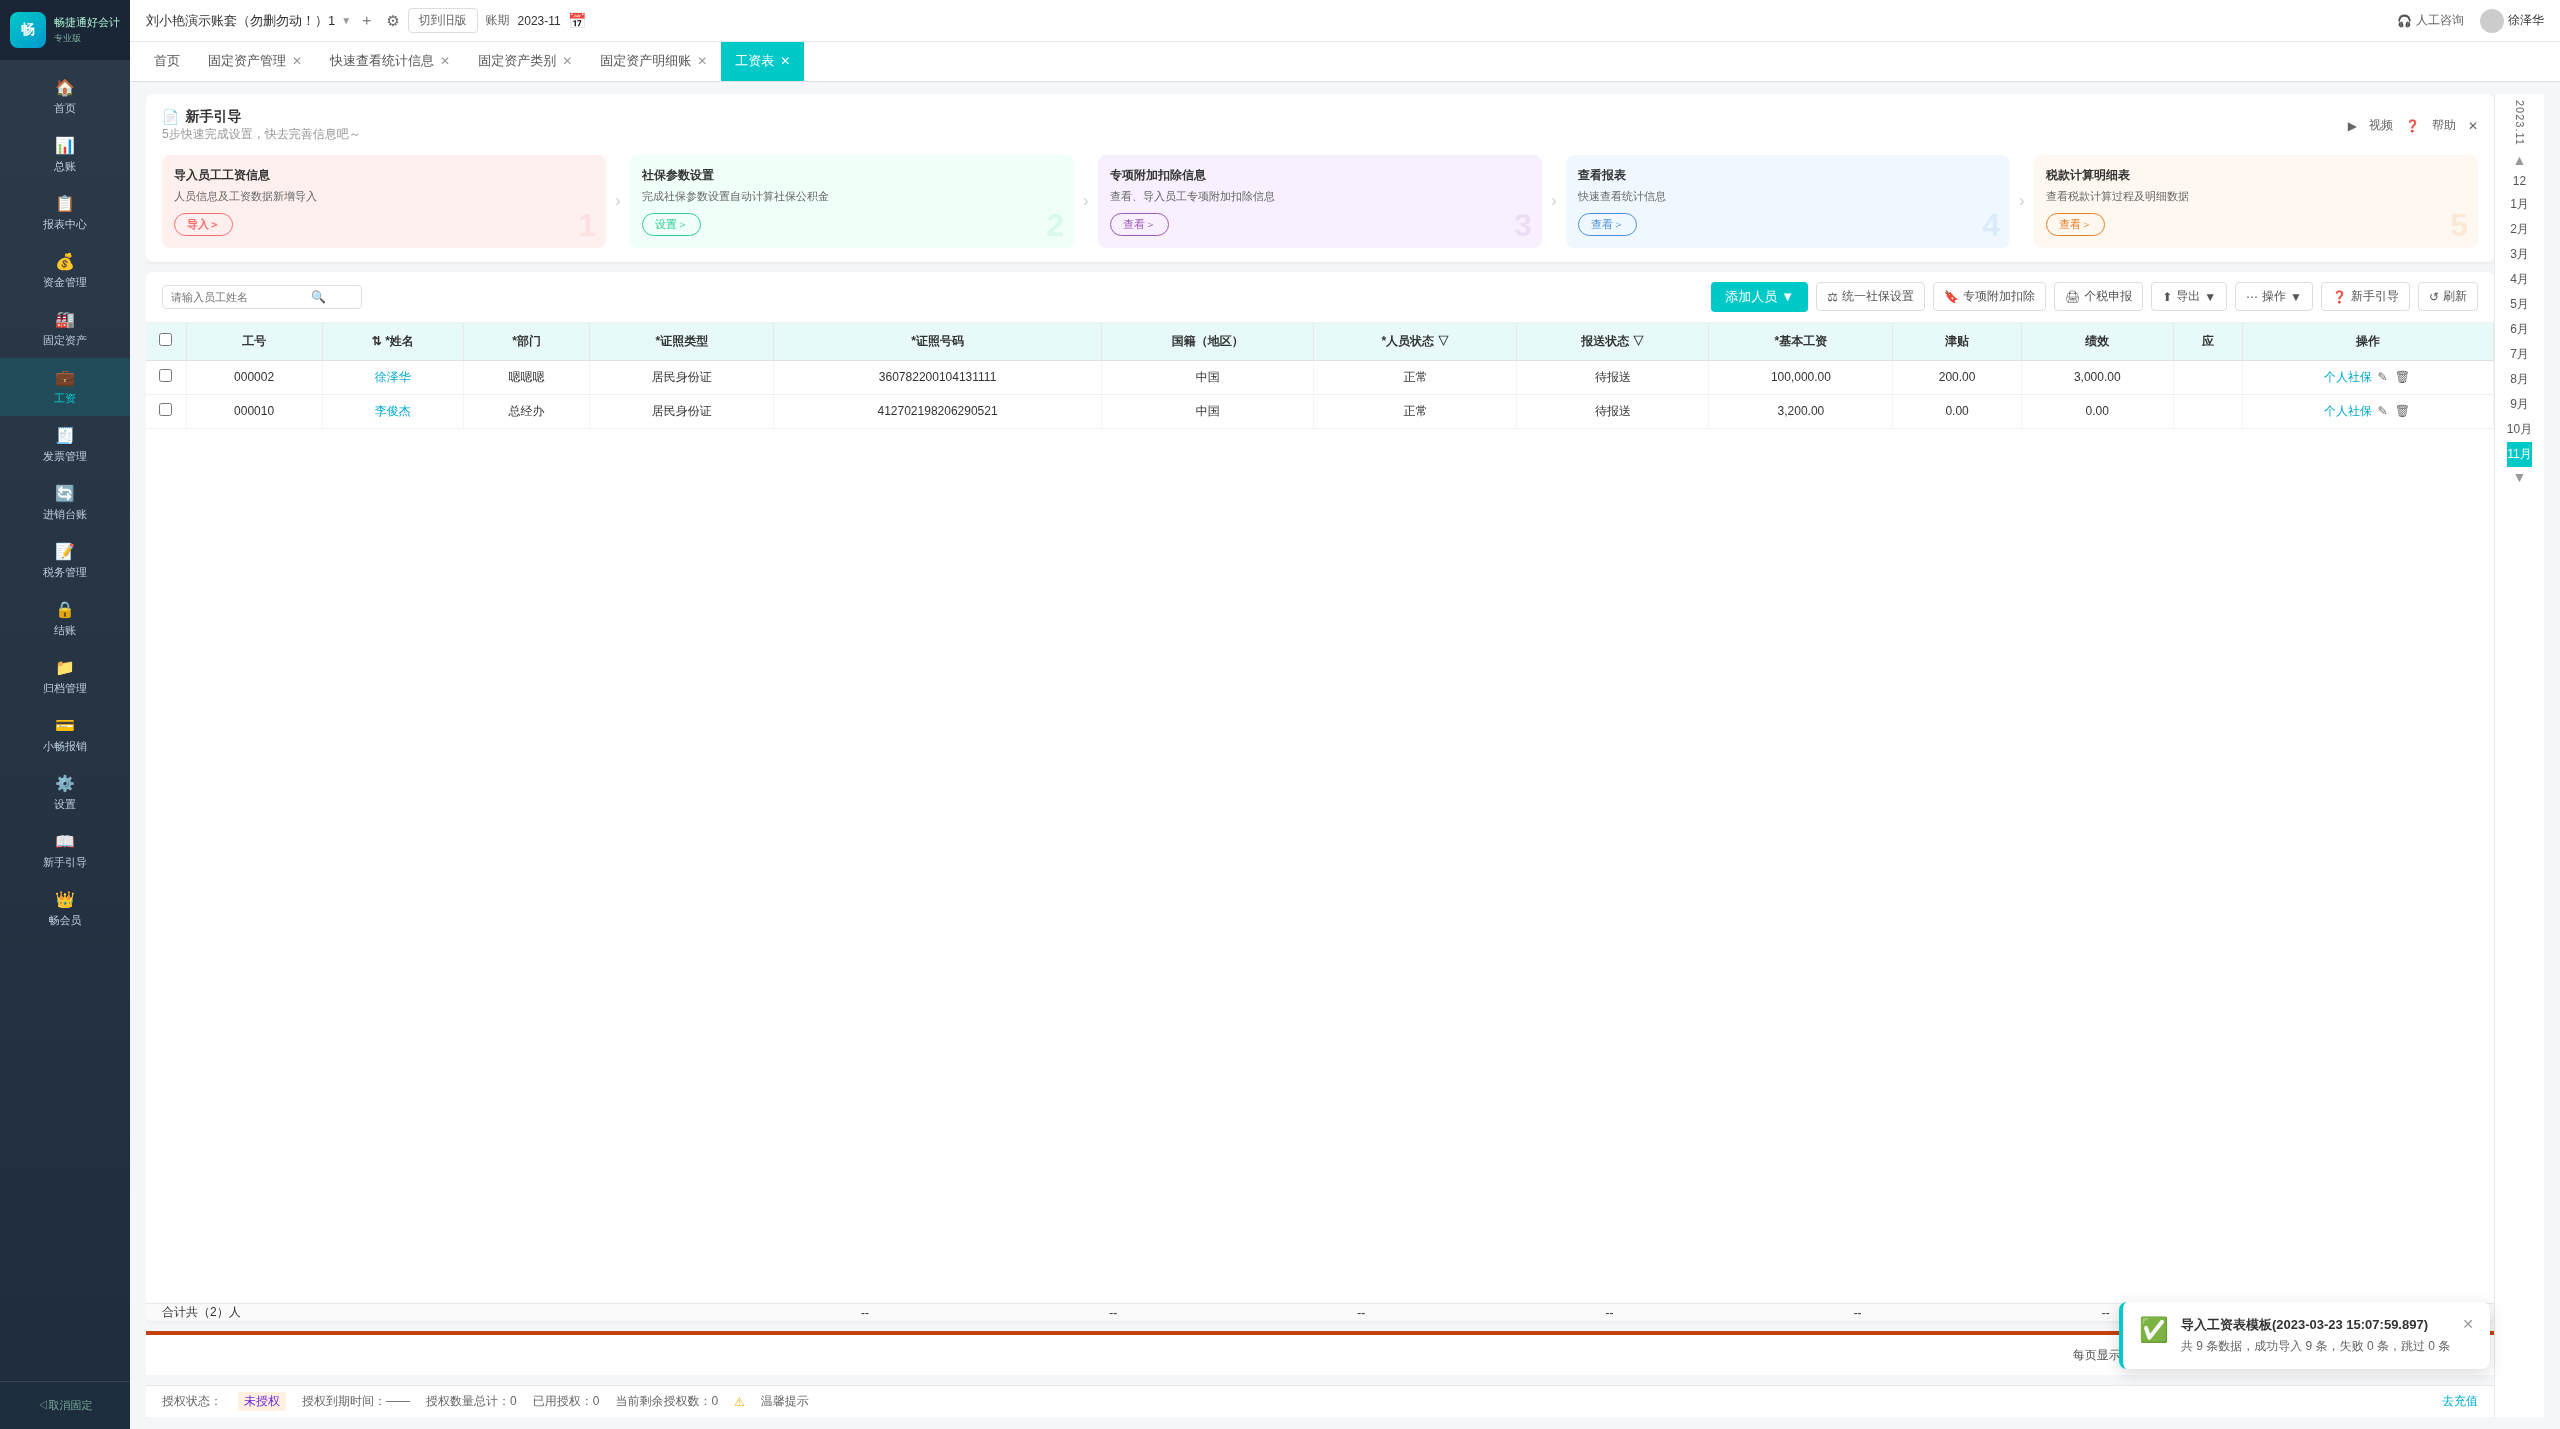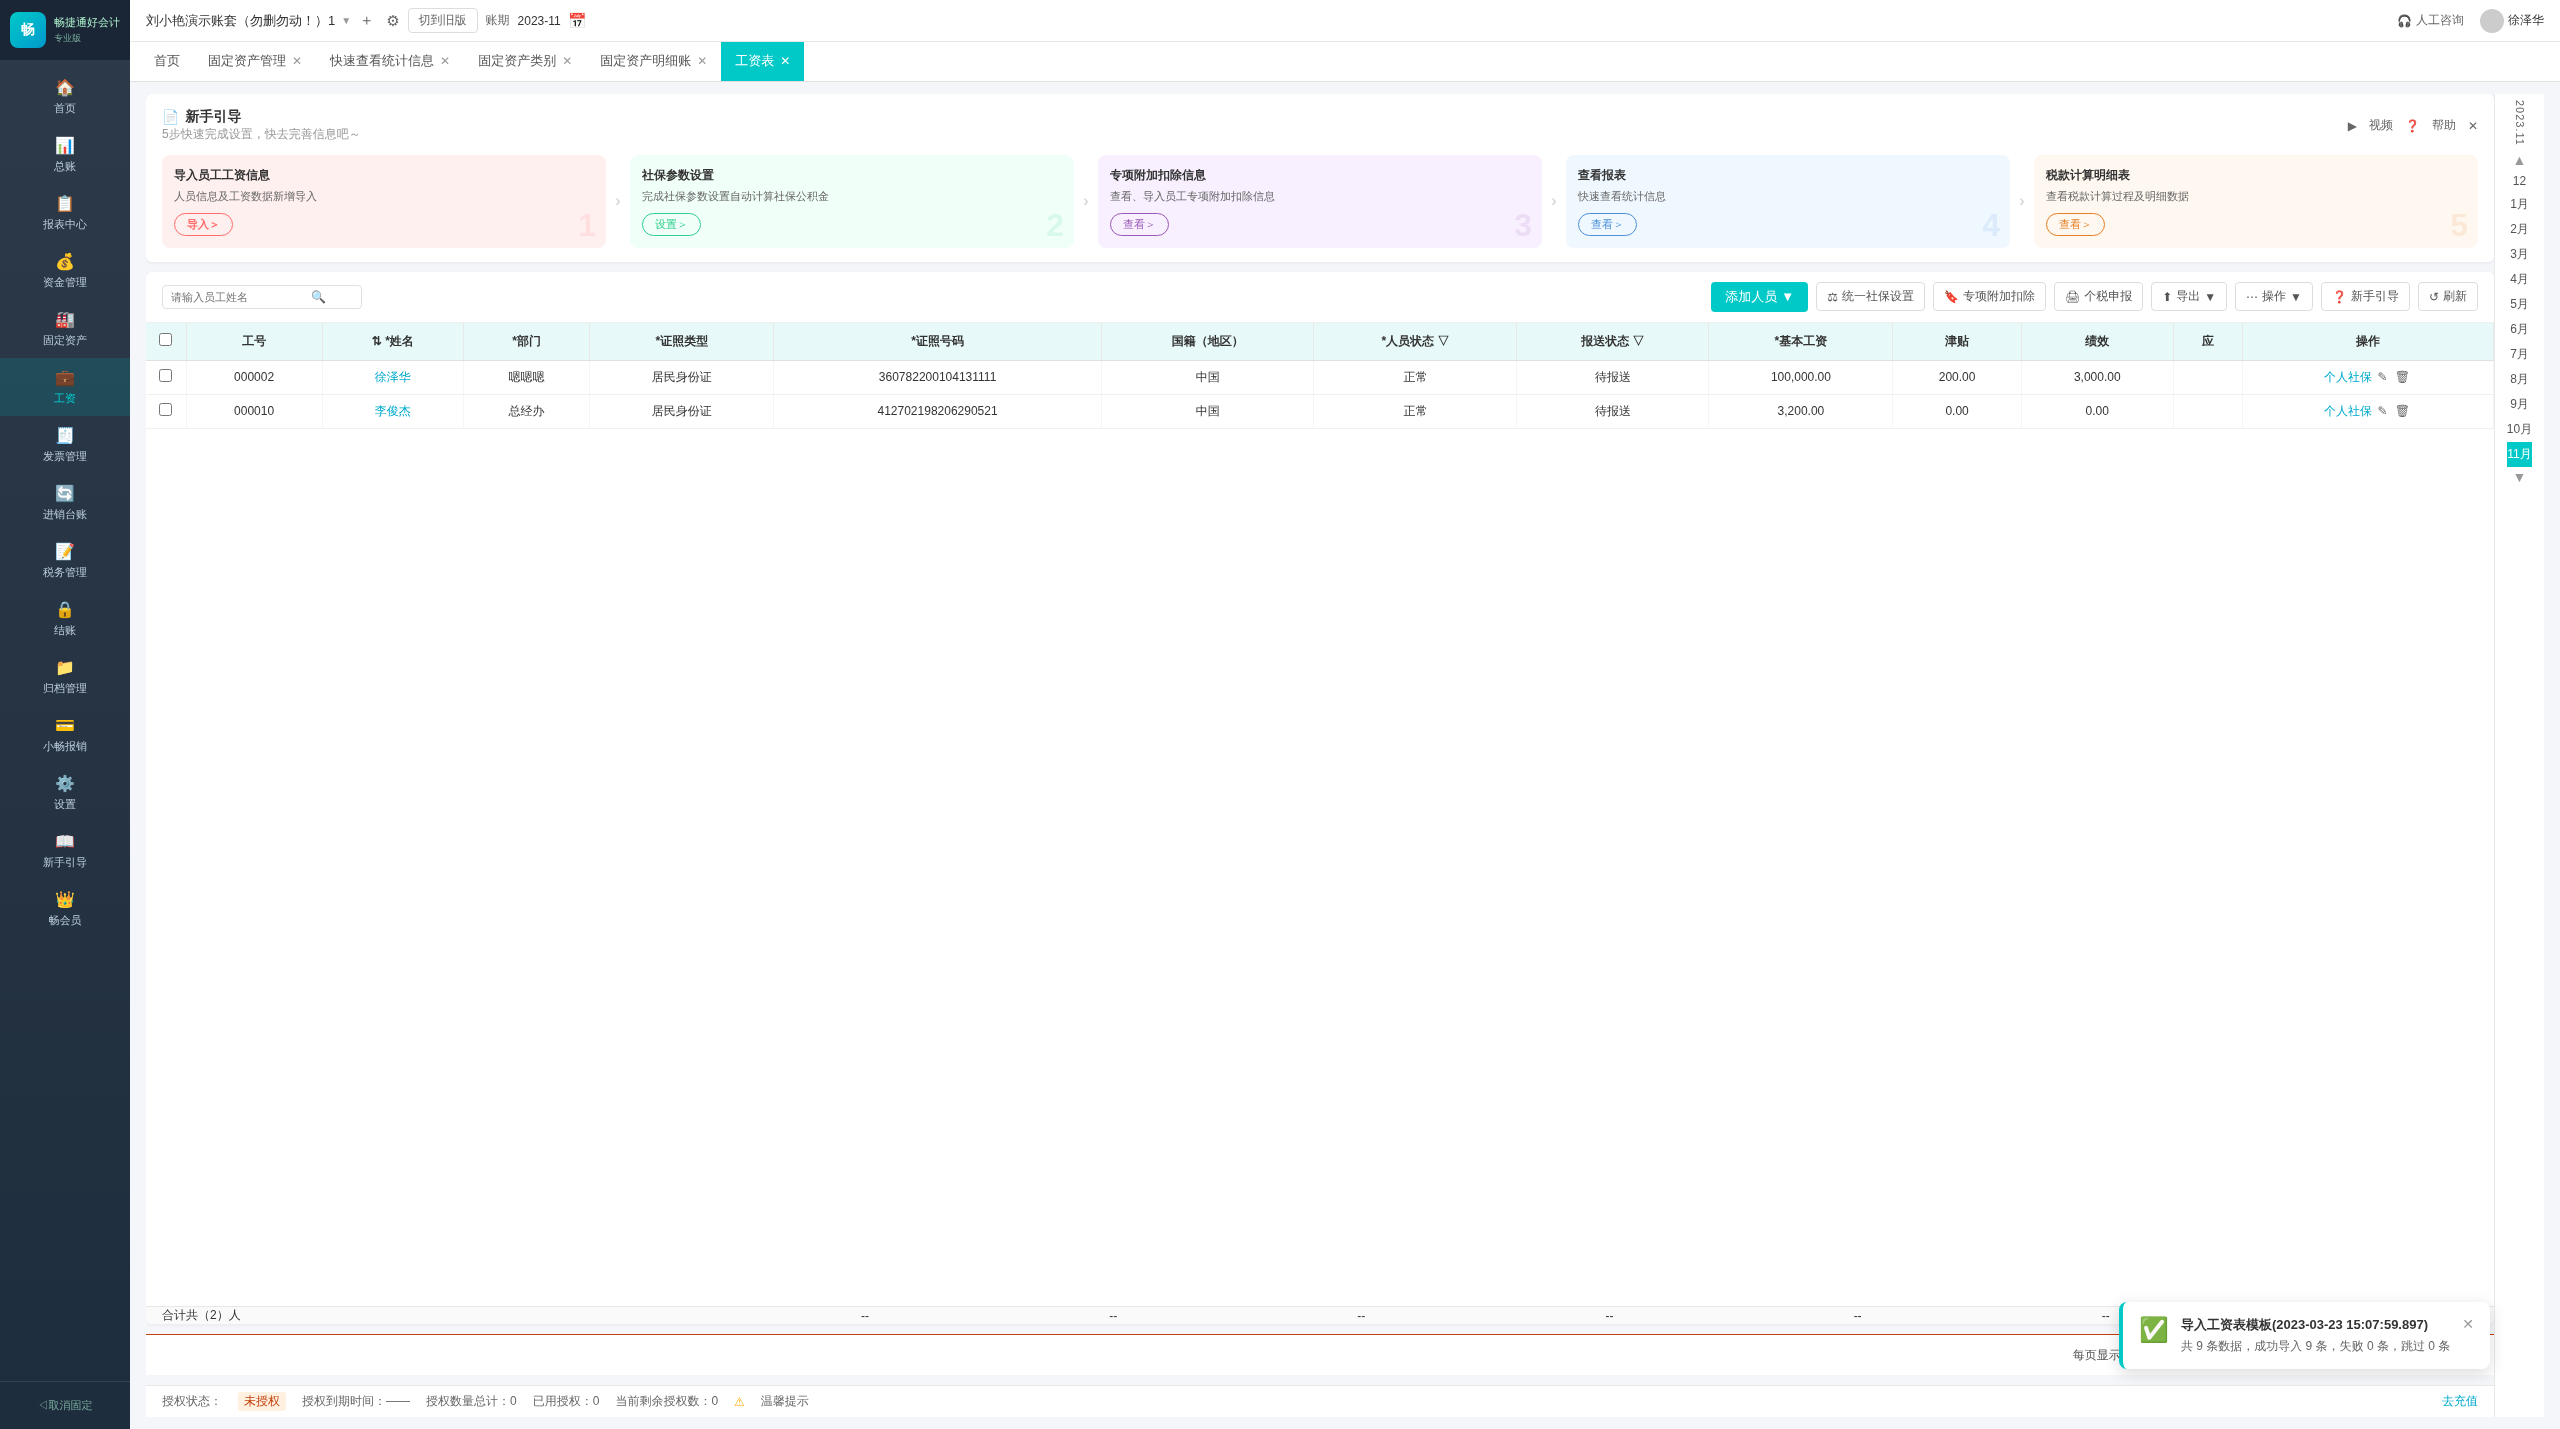--- a/index.html
+++ b/index.html
@@ -216,21 +216,21 @@
       display: flex;
       align-items: center;
       background: #fafafa;
     }
     .footer-summary { font-size: 12px; color: #333; flex: 1; }
     .footer-cells { display: flex; gap: 0; flex: 3; }
     .footer-cell { flex: 1; text-align: center; font-size: 12px; color: #333; }
 
     
     .pagination-bar {
-      background: #fff; border-top: 1px solid #c2410c;
+      background: #fff; border-top: 4px solid #c2410c;
       padding: 8px 16px; display: flex; align-items: center; justify-content: flex-end;
       gap: 8px; font-size: 12px; color: #555; flex-shrink: 0;
     }
     .pagination-btn {
       width: 24px; height: 24px; border: 1px solid #ddd; border-radius: 3px;
       background: #fff; cursor: pointer; display: flex; align-items: center; justify-content: center;
       font-size: 12px; color: #666;
     }
     .page-num-input {
       width: 36px; height: 24px; border: 1px solid #ddd; border-radius: 3px;
@@ -240,21 +240,21 @@
       border: 1px solid #ddd; border-radius: 3px; padding: 2px 4px;
       font-size: 12px; outline: none; cursor: pointer;
     }
 
     
     .status-bar {
       background: #fff; border-top: 1px solid #e8e8e8;
       padding: 6px 16px; display: flex; align-items: center; gap: 16px;
       font-size: 12px; color: #666; flex-shrink: 0;
     }
-    .status-unauthorized { color: #c2410c; background: #fff0e0; border-radius: 3px; padding: 1px 6px; }
+    .status-unauthorized { color: #6d28d9; background: #fff0e0; border-radius: 3px; padding: 1px 6px; }
     .recharge-link { color: #00aacc; cursor: pointer; margin-left: auto; }
     .warning-dot { color: #ffaa00; }
 
     
     .right-panel {
       width: 50px;
       background: #fff;
       border-left: 1px solid #e8e8e8;
       display: flex;
       flex-direction: column;

